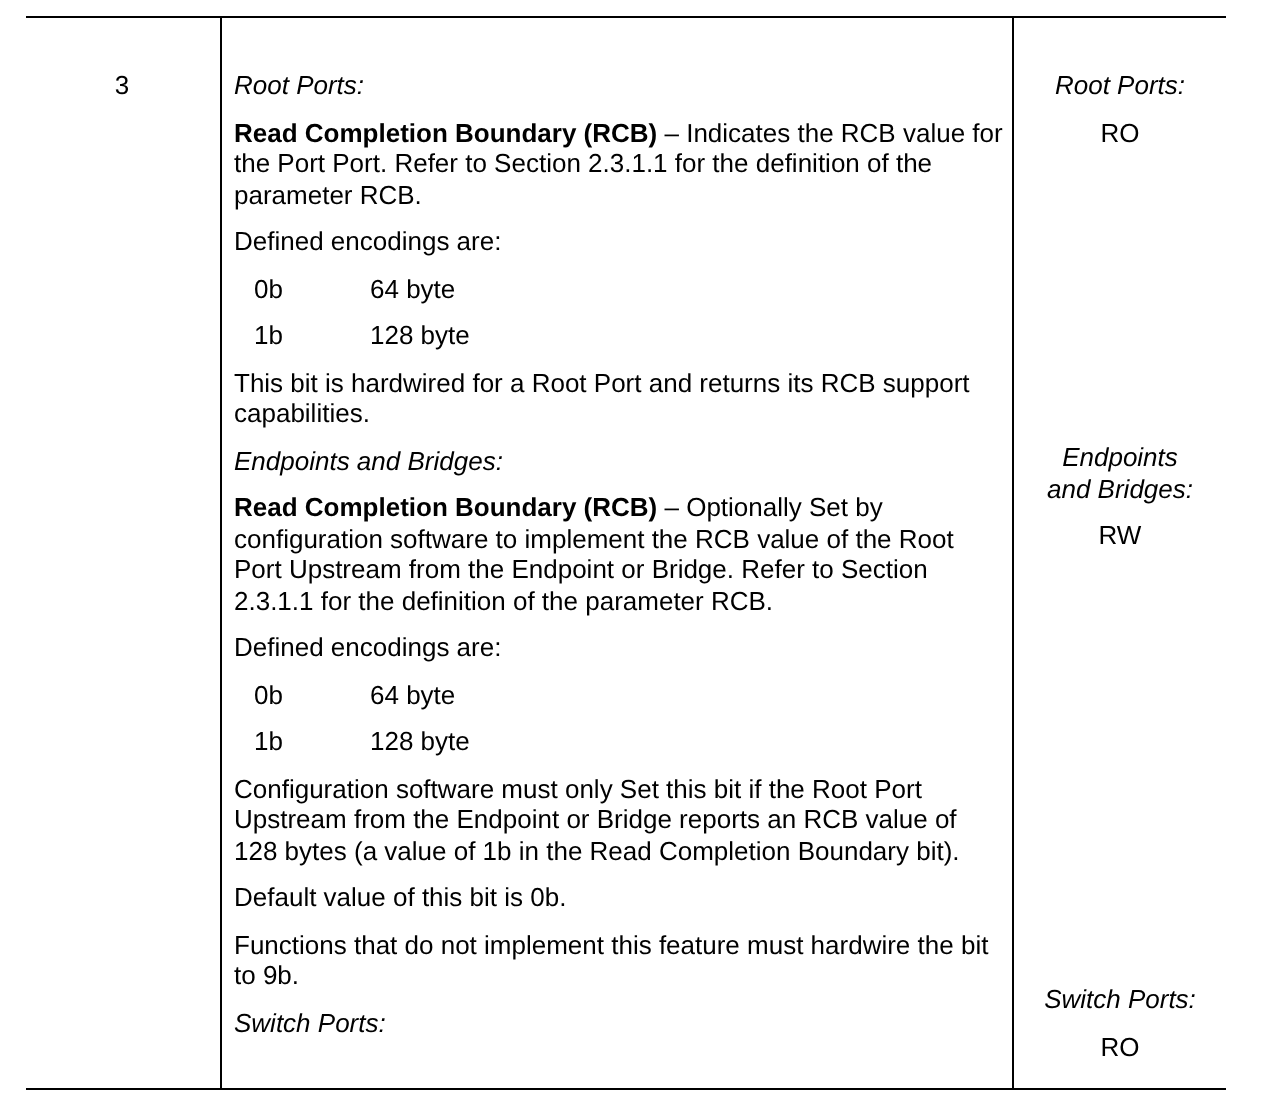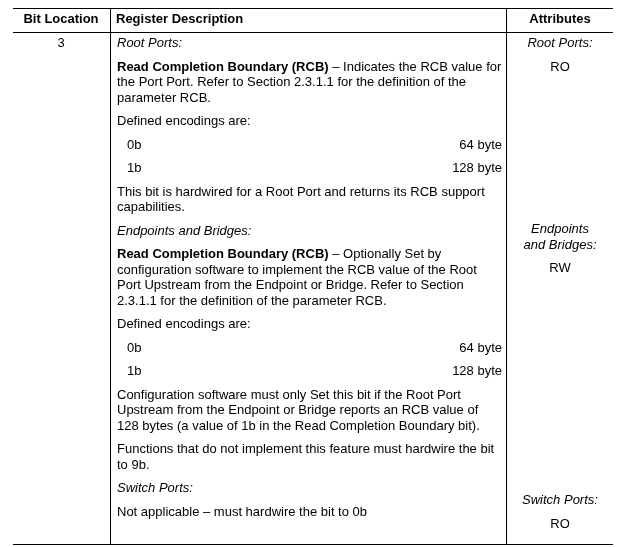--- a/index.html
+++ b/index.html
@@ -11,38 +11,33 @@
          border-bottom: 1px solid #000; font-weight: bold; }
   .vline { position: absolute; top: 0; bottom: 0; width: 0; border-left: 1px solid #000; }
   .h1 { position: absolute; left: 0; width: 96px; top: 2px; text-align: center; }
   .h2 { position: absolute; left: 103px; top: 2px; }
   .h3 { position: absolute; left: 494px; width: 106px; top: 2px; text-align: center; }
   .bit { position: absolute; left: 0; width: 96px; top: 26px; text-align: center; }
   .desc { position: absolute; left: 104px; top: 26px; width: 385px; line-height: 15.5px; }
   .desc p { margin: 0 0 8px 0; }
   .desc .it { font-style: italic; }
   .desc b { font-weight: bold; }
-  .enc { display: flex; margin: 0 0 8px 0; justify-content: space-between; }
+  .enc { display: flex; margin: 0 0 8px 0; }
   .enc .k { width: 68px; padding-left: 10px; box-sizing: border-box; }
   .attr { position: absolute; left: 494px; width: 106px; text-align: center; line-height: 15.5px; }
   .attr .lbl { font-style: italic; }
   .attr .val { margin-top: 8px; }
 </style>
 </head>
 <body>
 
 <div class="tbl">
   <div class="vline" style="left:97px"></div>
   <div class="vline" style="left:493px"></div>
 
-  <div class="hdr">
-    <div class="h1">Bit Location</div>
-    <div class="h2">Register Description</div>
-    <div class="h3">Attributes</div>
-  </div>
 
   <div class="bit">3</div>
 
   <div class="desc">
     <p class="it">Root Ports:</p>
     <p><b>Read Completion Boundary (RCB)</b><span> – Indicates the RCB value for the Port Port.  Refer to Section 2.3.1.1 for the definition of the parameter RCB.</span></p>
     <p>Defined encodings are:</p>
     <div class="enc">
         <span class="k">0b</span>
         <span>64 byte</span>
@@ -58,24 +53,24 @@
     <p>Defined encodings are:</p>
     <div class="enc">
         <span class="k">0b</span>
         <span>64 byte</span>
       </div>
     <div class="enc">
         <span class="k">1b</span>
         <span>128 byte</span>
       </div>
     <p>Configuration software must only Set this bit if the Root Port Upstream from the Endpoint or Bridge reports an RCB value of 128 bytes (a value of 1b in the Read Completion Boundary bit).</p>
+    <p>Default value of this bit is 0b.</p>
     <p>Functions that do not implement this feature must hardwire the bit to 9b.</p>
 
     <p class="it">Switch Ports:</p>
-    <p>Not applicable – must hardwire the bit to 0b</p>
   </div>
 
   <div class="attr" style="top:26px">
     <div class="lbl">Root Ports:</div>
     <div class="val">RO</div>
   </div>
   <div class="attr" style="top:212px">
     <div class="lbl" style="width:80px;margin:0 auto;">Endpoints and Bridges:</div>
     <div class="val">RW</div>
   </div>

